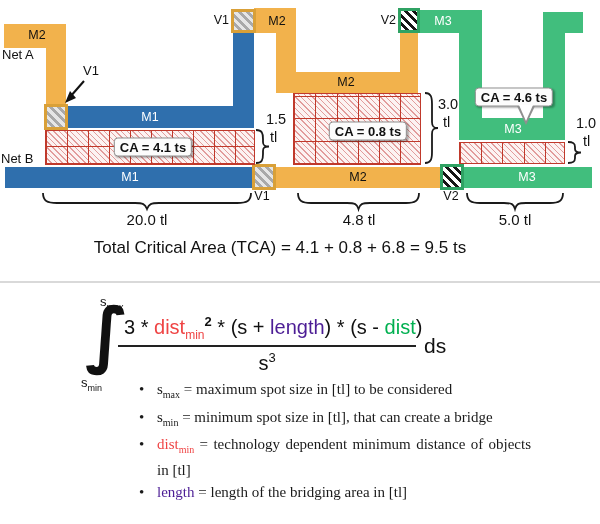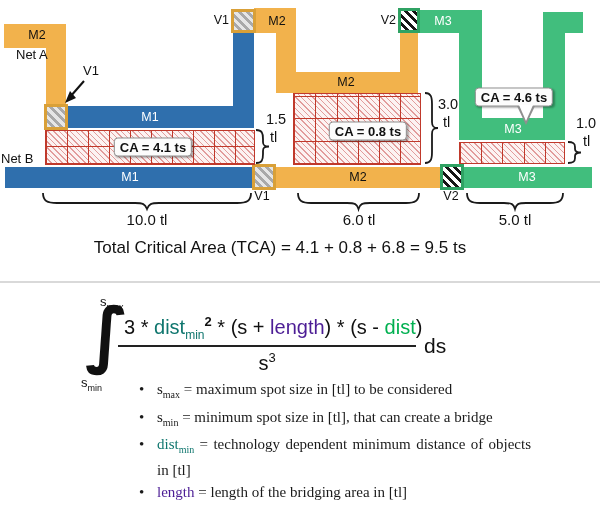--- a/index.html
+++ b/index.html
@@ -38,21 +38,21 @@
   .tca{position:absolute;left:0;top:238px;width:560px;text-align:center;font-size:17px;}
   .divider{position:absolute;left:0;top:281px;width:600px;height:2px;background:#d9d9d9;}
   .fm{position:absolute;font-size:20px;white-space:nowrap;}
   .fm sub{font-size:12px;}
   .bound{position:absolute;font-size:13px;white-space:nowrap;}
   .bound sub{font-size:9px;}
   .int{position:absolute;font-family:"DejaVu Sans",sans-serif;font-size:72px;font-weight:bold;line-height:80px;}
   .fbar{position:absolute;background:#222;height:2px;}
   .exp2{font-size:13px;font-weight:bold;vertical-align:super;}
   .exp3{font-size:13px;vertical-align:super;}
-  .t-red{color:#0f766e;}
+  .t-red{color:#ef4444;}
   .t-blue{color:#4c1d95;}
   .t-green{color:#00B050;}
   .legend{position:absolute;left:137px;top:379px;width:394px;margin:0;padding:0;list-style:none;
           font-family:"Liberation Serif",serif;font-size:15px;line-height:20px;color:#1a1a1a;}
   .legend li{position:relative;padding-left:20px;margin-bottom:1.5px;}
   .legend li::before{content:"\2022";position:absolute;left:2px;top:0;}
   .legend sub{font-size:10px;}
   .just{text-align:justify;}
   svg{position:absolute;overflow:visible;}
 </style>
@@ -83,21 +83,21 @@
   <div class="via via-a" style="left:231px;top:9px;width:25px;height:24px;"></div>
   <div class="via via-b" style="left:398px;top:8px;width:22px;height:25px;"></div>
   <div class="via via-a" style="left:252px;top:164px;width:24px;height:26px;"></div>
   <div class="via via-b" style="left:440px;top:164px;width:24px;height:26px;"></div>
 
   <div class="ca ca1" style="left:45px;top:130px;width:210px;height:35px;"></div>
   <div class="ca ca2" style="left:293px;top:93px;width:128px;height:72px;"></div>
   <div class="ca ca3" style="left:459px;top:142px;width:106px;height:22px;"></div>
 
   <span class="lbl" style="left:37px;top:28px;">M2</span>
-  <span class="net" style="left:16px;top:47px;">Net A</span>
+  <span class="net" style="left:2px;top:47px;">Net A</span>
   <span class="net lbl-left" style="left:83px;top:63px;position:absolute;">V1</span>
   <svg style="left:62px;top:79px;" width="26" height="26">
     <line x1="22" y1="2" x2="8" y2="18" stroke="#111" stroke-width="2"></line>
     <polygon points="3,24 14,19 8,12" fill="#111"></polygon>
   </svg>
   <span class="lbl white" style="left:150px;top:110px;">M1</span>
   <span class="lbl lbl-right" style="left:229px;top:13px;">V1</span>
   <span class="lbl" style="left:277px;top:14px;">M2</span>
   <span class="lbl" style="left:346px;top:75px;">M2</span>
   <span class="lbl lbl-right" style="left:396px;top:13px;">V2</span>
@@ -130,26 +130,26 @@
 
   <svg style="left:566px;top:141px;" width="16" height="24">
     <path d="M2,1 C8,1 9,3 9,6 L9,8 C9,10 10,11.5 15,11.5 C10,11.5 9,13 9,15 L9,17 C9,20 8,22 2,22" fill="none" stroke="#1a1a1a" stroke-width="1.8"></path>
   </svg>
   <span class="dim" style="left:576px;top:115px;">1.0</span>
   <span class="dim" style="left:583px;top:133px;">tl</span>
 
   <svg style="left:42px;top:192px;" width="210" height="20">
     <path d="M1,1 C1,9 5,11 15,11 L93,11 C101,11 103,12 105,17 C107,12 109,11 117,11 L195,11 C205,11 209,9 209,1" fill="none" stroke="#1a1a1a" stroke-width="1.8"></path>
   </svg>
-  <span class="wlbl" style="left:147px;top:211px;">10.0 tl</span>
+  <span class="wlbl" style="left:147px;top:211px;">20.0 tl</span>
 
   <svg style="left:297px;top:192px;" width="123" height="20">
     <path d="M1,1 C1,9 5,11 14,11 L50,11 C58,11 60,12 61.5,17 C63,12 65,11 73,11 L109,11 C118,11 122,9 122,1" fill="none" stroke="#1a1a1a" stroke-width="1.8"></path>
   </svg>
-  <span class="wlbl" style="left:359px;top:211px;">6.0 tl</span>
+  <span class="wlbl" style="left:359px;top:211px;">4.8 tl</span>
 
   <svg style="left:466px;top:192px;" width="98" height="20">
     <path d="M1,1 C1,9 5,11 14,11 L38,11 C46,11 47.5,12 49,17 C50.5,12 52,11 60,11 L84,11 C93,11 97,9 97,1" fill="none" stroke="#1a1a1a" stroke-width="1.8"></path>
   </svg>
   <span class="wlbl" style="left:515px;top:211px;">5.0 tl</span>
 
   <div class="tca">Total Critical Area (TCA) = 4.1 + 0.8 + 6.8 = 9.5 ts</div>
 
   <div class="divider"></div>
 

